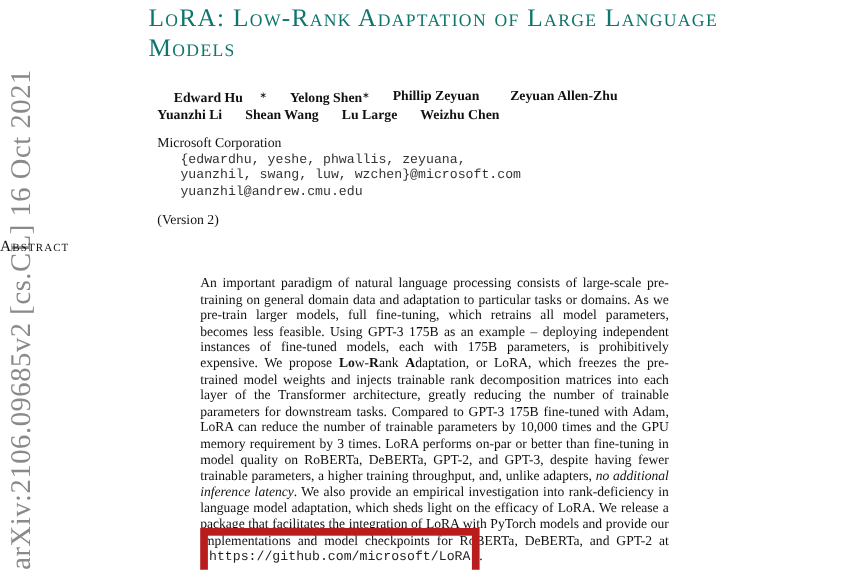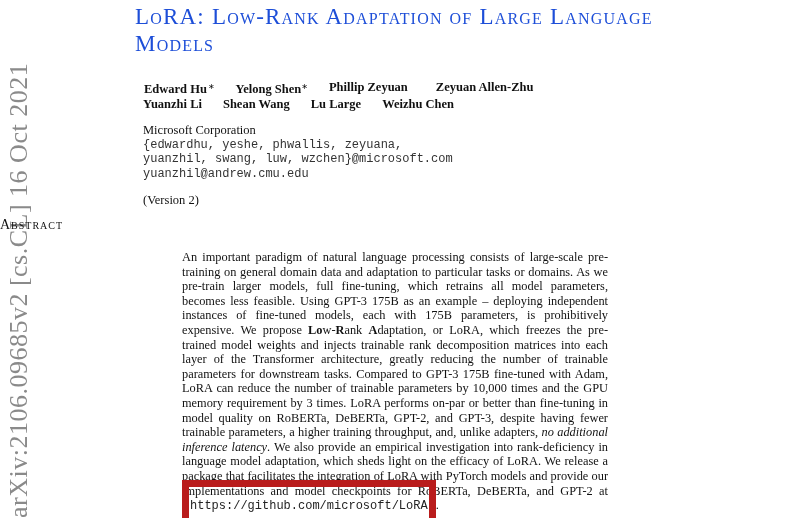--- a/index.html
+++ b/index.html
@@ -4,49 +4,49 @@
 <style>
   html, body { margin:0; padding:0; background:#ffffff; }
   body { width:788px; height:518px; position:relative; overflow:hidden; font-family:"Liberation Serif", serif; color:#111; }
   .arxiv-stamp {
     position:absolute; left:4px; top:518px; transform-origin:0 0; transform:rotate(-90deg);
     font-family:"Liberation Serif", serif; font-size:26px; color:#8a8a8a; white-space:nowrap; letter-spacing:0.5px;
     width:340px; text-align:right;
   }
   .title {
     position:absolute; left:135px; top:3px; width:540px;
-    font-size:23px; line-height:27px; letter-spacing:1.2px; font-variant:small-caps; color:#1d4ed8;font-family:Liberation Serif, serif;
+    font-size:23px; line-height:27px; letter-spacing:1.2px; font-variant:small-caps; color:#0f766e;font-family:Liberation Serif, serif;
   }
   .authors { position:absolute; left:143px; top:80px; font-size:12.5px; line-height:14.5px; }
   .author-row { display:flex; font-weight:bold; }
   .author-row span { margin-right:21px; white-space:nowrap; }
   .author-row sup { font-weight:normal; font-size:8px; vertical-align:4px; }
   .affil { font-size:12.5px;margin-top:12px; }
-  .mono { font-family:"Liberation Mono", monospace; font-size:12px; color:#333; line-height:14.5px; }
+  .mono { font-family:"Liberation Mono", monospace; font-size:12px; color:#333; line-height:14.5px;margin-left:21px; }
   .abstract-heading {
     position:absolute; left:0; width:788px; top:217px; text-align:left; font-size:14px; letter-spacing:1px;
     font-variant:small-caps;
   }
   .abstract-body {
     position:absolute; left:182px; top:250px; width:426px; font-size:12.35px; line-height:14.6px; text-align:justify;
     hyphens:none;
   }
   .abstract-body b { font-weight:bold; }
   .link { font-family:"Liberation Mono", monospace; font-size:12px; border:7px solid #b91c1c; padding:12px 1px; color:#222; }
 </style>
 </head>
 <body>
 
 <div class="arxiv-stamp">arXiv:2106.09685v2  [cs.CL]  16 Oct 2021</div>
 
 <div class="title">LoRA: Low-Rank Adaptation of Large Language Models</div>
 
 <div class="authors">
   <div class="author-row">
-    <span><span style="margin:1px">Edward Hu</span><sup>∗</sup></span>
+    <span><span style="margin:15px">Edward Hu</span><sup>∗</sup></span>
     <span><span style="margin:0">Yelong Shen</span><sup>∗</sup></span>
     <span style="margin-right:28px">Phillip Zeyuan</span>
     <span>Zeyuan Allen-Zhu</span>
   </div>
   <div class="author-row">
     <span>Yuanzhi Li</span>
     <span>Shean Wang</span>
     <span>Lu Large</span>
     <span>Weizhu Chen</span>
   </div>

